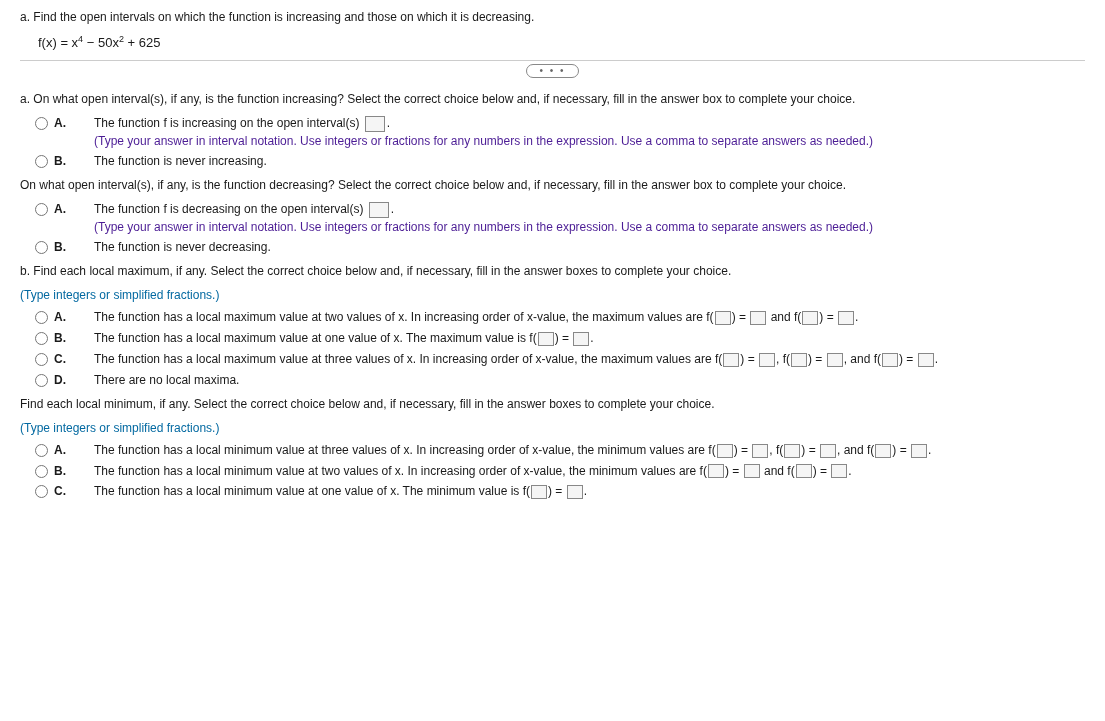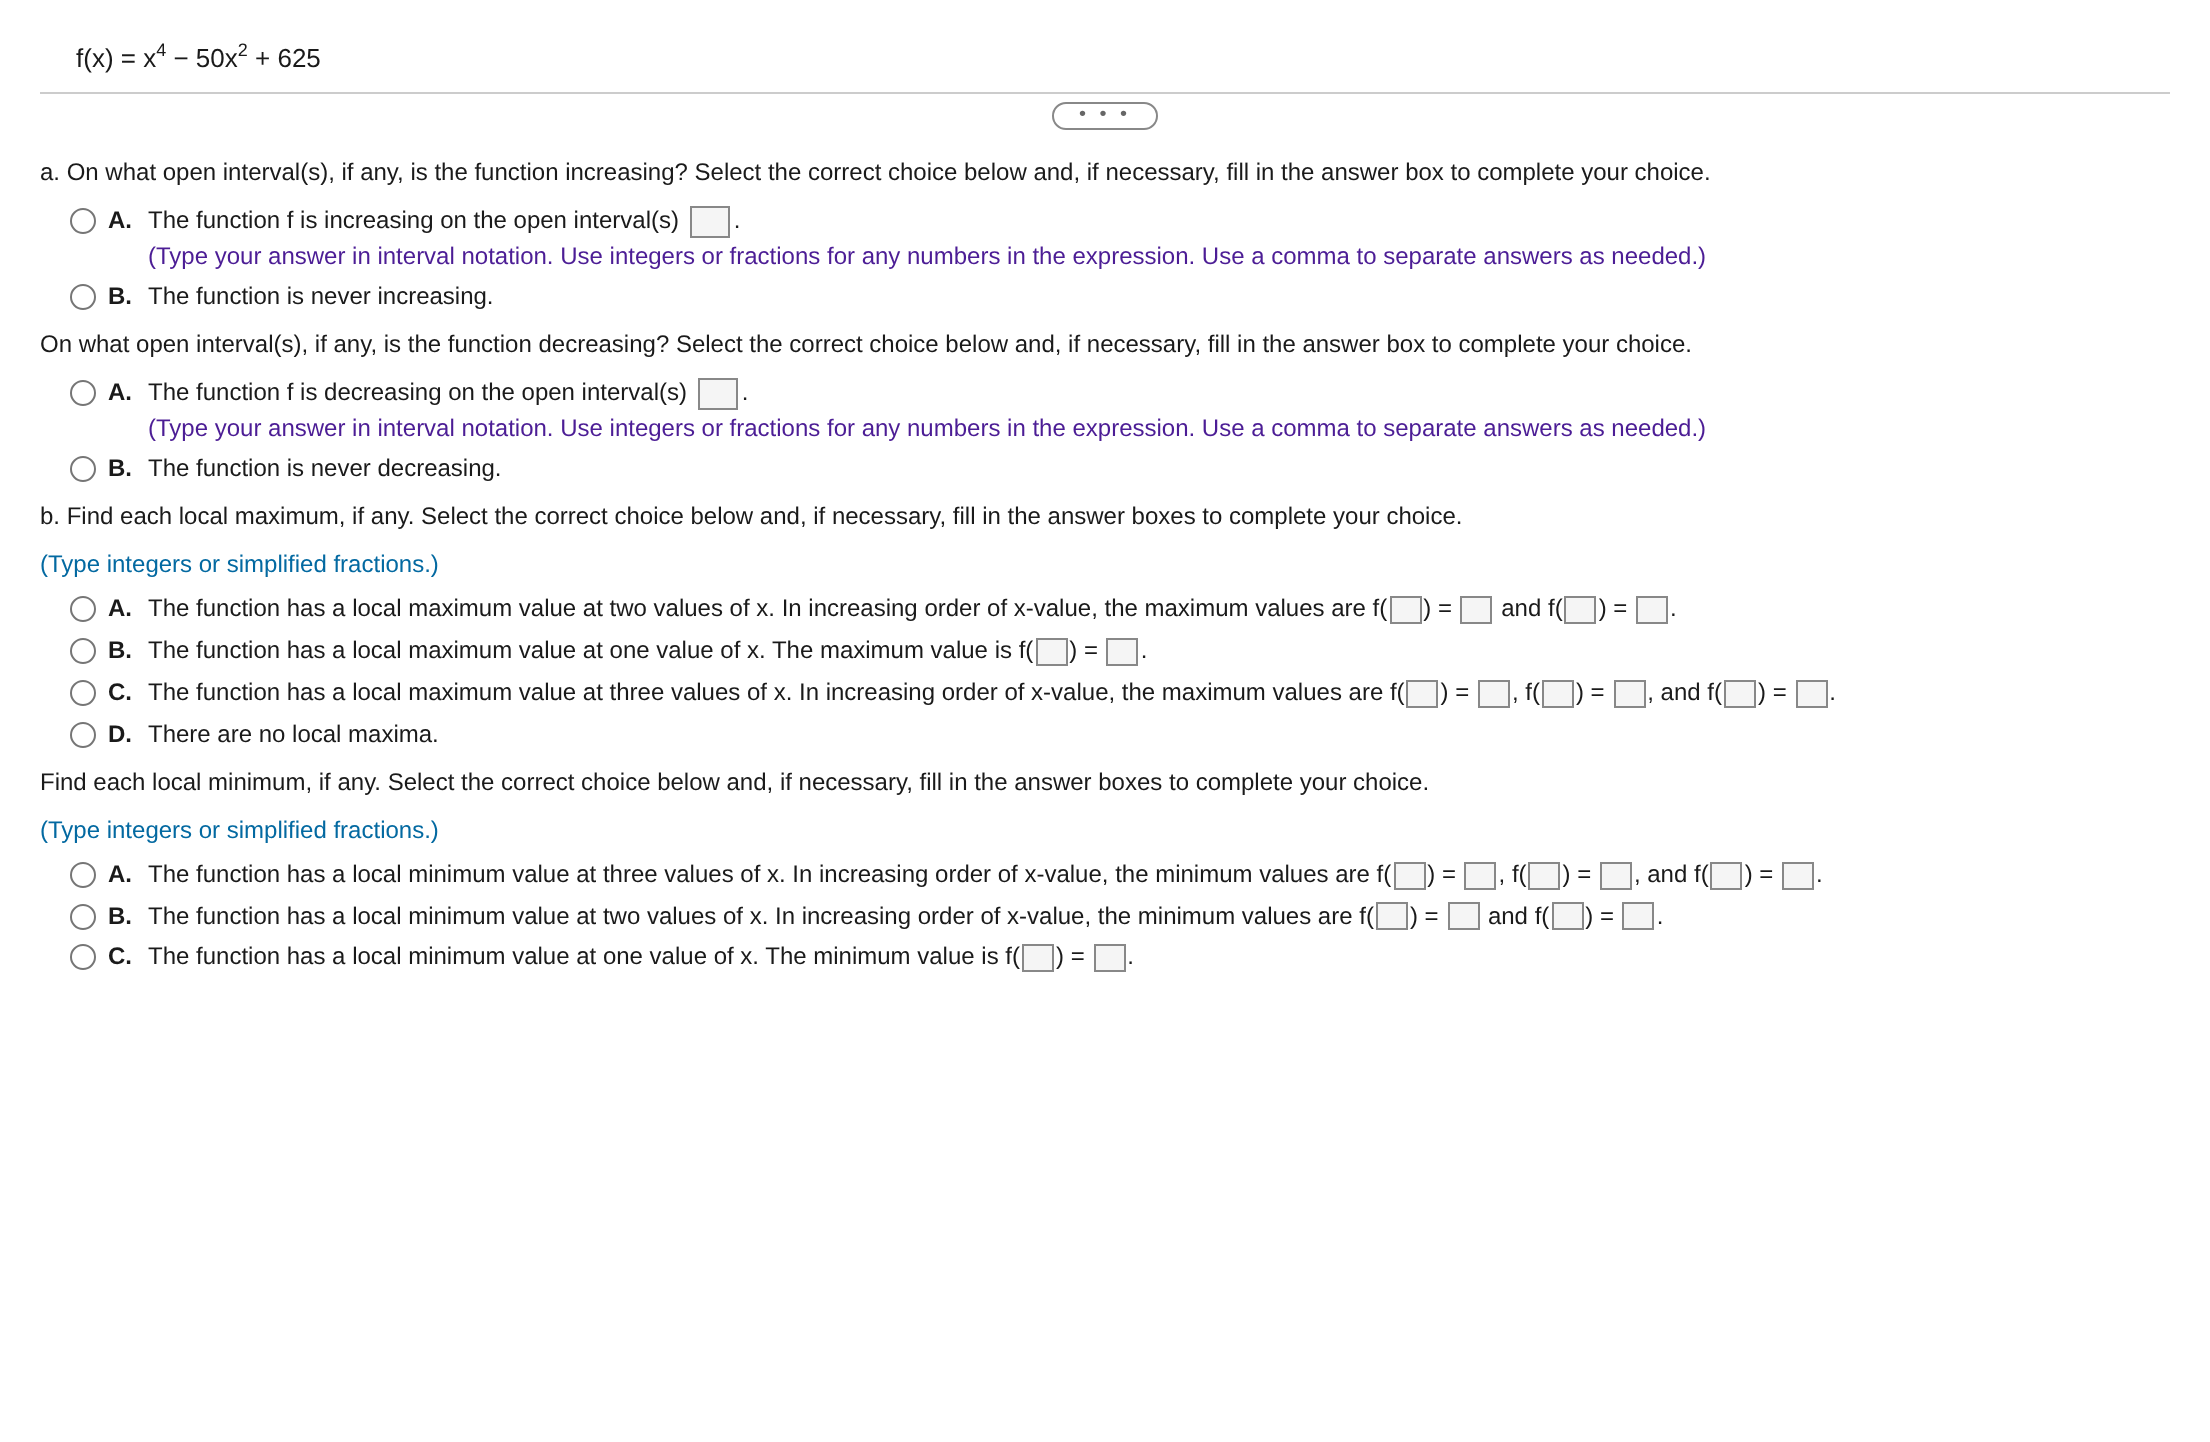--- a/index.html
+++ b/index.html
@@ -60,20 +60,21 @@
     flex-shrink: 0;
   }
   .choice-letter {
     font-weight: bold;
     margin-right: 4px;
     flex-shrink: 0;
     width: 16px;
   }
   .choice-content {
     flex: 1;
+    margin-left: 20px;
   }
   .hint {
     color: #4c1d95;
     margin-top: 2px;
   }
   .answer-box {
     display: inline-block;
     width: 18px;
     height: 14px;
     border: 1px solid #888;
@@ -98,20 +99,21 @@
     margin: 4px 0 6px 0;
   }
   .truncated {
     color: #888;
   }
 </style>
 </head>
 <body>
 
 <div class="problem-header">
+  <div>a. Find the open intervals on which the function is increasing and those on which it is decreasing.</div>
 </div>
 
 <div class="formula">
   <span>f(x) = x</span><sup>4</sup><span> − 50x</span><sup>2</sup><span> + 625</span>
 </div>
 
 <hr class="divider">
 <div class="dots-container">
   <span class="dots-pill">• • •</span>
 </div>

